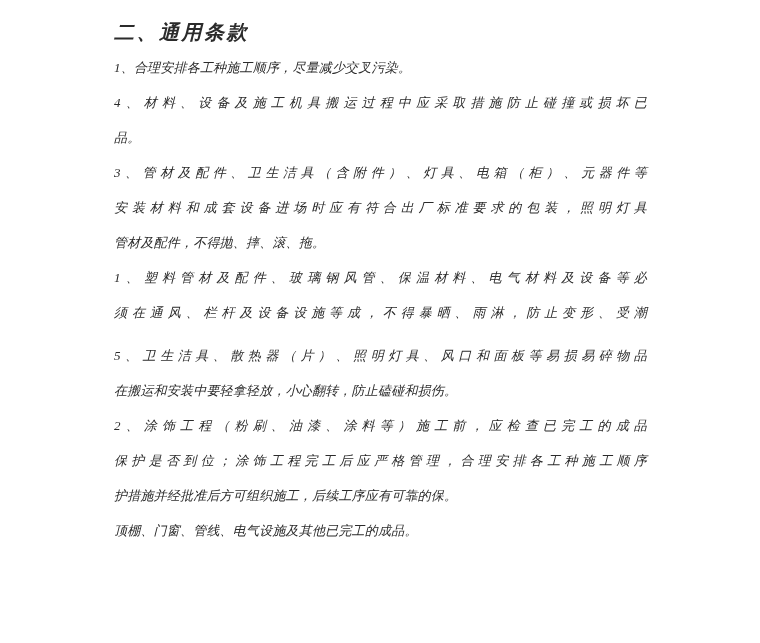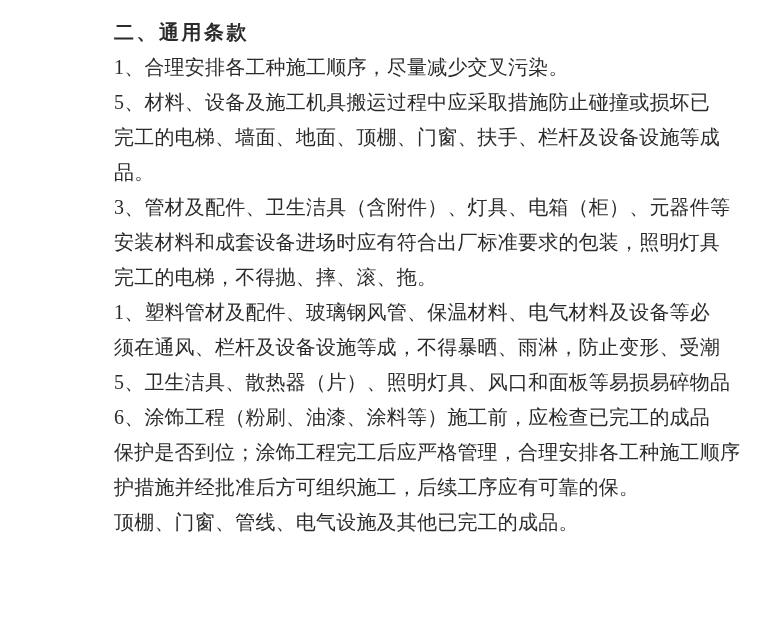--- a/index.html
+++ b/index.html
@@ -14,42 +14,44 @@
     font-family: "Liberation Serif", "DejaVu Serif", serif;
     color: #2b2b2b;
   }
   .page {
     position: absolute;
     top: 0;
     left: 0;
     width: 760px;
     height: 643px;
     background: #ffffff;
+    font-style: italic;
   }
   .content {
     position: absolute;
     left: 114px;
     top: 14px;
     width: 533px;
   }
   .heading {
     font-weight: bold;
     font-size: 20px;
     line-height: 36px;
     letter-spacing: 2.5px;
     white-space: nowrap;
   }
   .para {
     margin: 0;
     padding: 0;
   }
   .para.gap {
+    margin-top: 8px;
   }
   .line {
-    font-size: 20px;
+    font-size: 13px;
     line-height: 35px;
     height: 35px;
     text-align: justify;
     text-align-last: justify;
     text-justify: inter-character;
     white-space: nowrap;
     overflow: visible;
     letter-spacing: 0.2px;
   }
   .line.last {
@@ -60,38 +62,38 @@
 <body>
 
 <div class="page">
   <div class="content">
     <div class="heading">二、通用条款</div>
     <div>
         <div class="para">
           <div class="line last">1、合理安排各工种施工顺序，尽量减少交叉污染。</div>
         </div>
         <div class="para">
-          <div class="line">5、材料、设备及施工机具搬运过程中应采取措施防止碰撞或损坏已</div>
-          <div class="line">完工的电梯、墙面、地面、顶棚、门窗、扶手、栏杆及设备设施等成</div>
+          <div class="line">4、材料、设备及施工机具搬运过程中应采取措施防止碰撞或损坏已</div>
           <div class="line last">品。</div>
         </div>
         <div class="para">
           <div class="line">3、管材及配件、卫生洁具（含附件）、灯具、电箱（柜）、元器件等</div>
           <div class="line">安装材料和成套设备进场时应有符合出厂标准要求的包装，照明灯具</div>
-          <div class="line last">完工的电梯，不得抛、摔、滚、拖。</div>
+          <div class="line last">管材及配件，不得抛、摔、滚、拖。</div>
         </div>
         <div class="para">
           <div class="line">1、塑料管材及配件、玻璃钢风管、保温材料、电气材料及设备等必</div>
           <div class="line">须在通风、栏杆及设备设施等成，不得暴晒、雨淋，防止变形、受潮</div>
         </div>
         <div class="para gap">
           <div class="line">5、卫生洁具、散热器（片）、照明灯具、风口和面板等易损易碎物品</div>
+          <div class="line last">在搬运和安装中要轻拿轻放，小心翻转，防止磕碰和损伤。</div>
         </div>
         <div class="para">
-          <div class="line">6、涂饰工程（粉刷、油漆、涂料等）施工前，应检查已完工的成品</div>
+          <div class="line">2、涂饰工程（粉刷、油漆、涂料等）施工前，应检查已完工的成品</div>
           <div class="line">保护是否到位；涂饰工程完工后应严格管理，合理安排各工种施工顺序</div>
           <div class="line last">护措施并经批准后方可组织施工，后续工序应有可靠的保。</div>
         </div>
         <div class="para">
           <div class="line last">顶棚、门窗、管线、电气设施及其他已完工的成品。</div>
         </div>
       </div>
   </div>
 </div>
 

